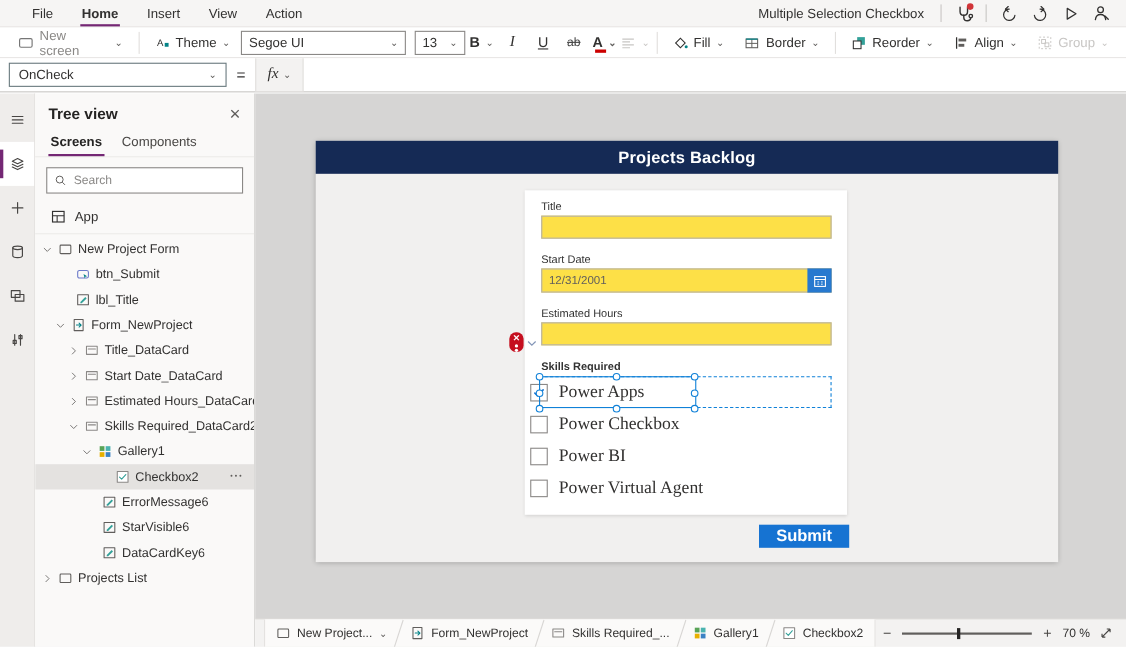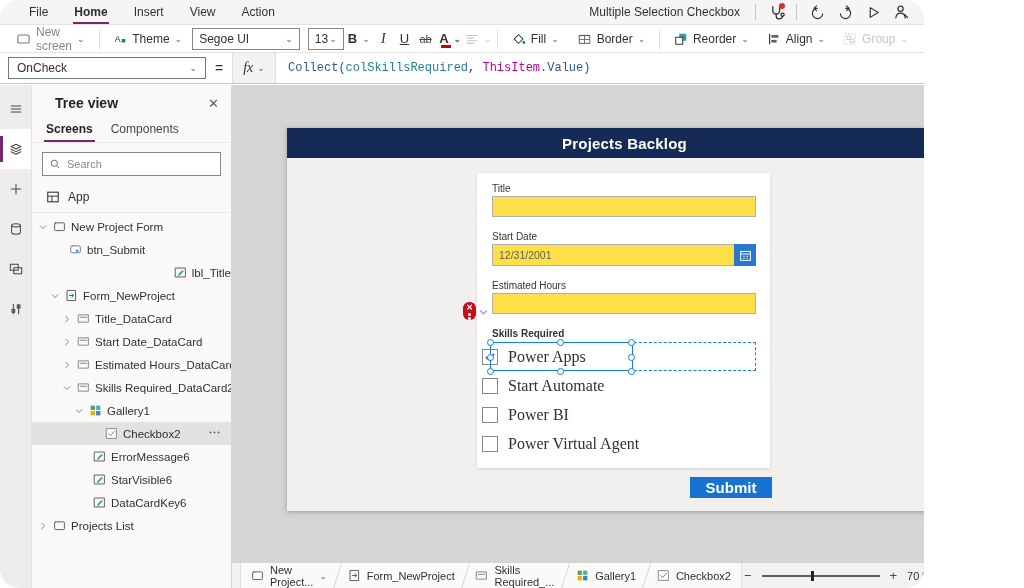--- a/index.html
+++ b/index.html
@@ -1,18 +1,18 @@
 <!DOCTYPE html>
 <html><head>
 <meta charset="utf-8">
 <style>
   * { margin:0; padding:0; box-sizing:border-box; }
   html,body { width:1024px; height:588px; overflow:hidden; }
   body { font-family:"Liberation Sans", sans-serif; font-size:12px; color:#323130; background:#fff; }
-  .app { position:relative; width:924px; height:588px; overflow:hidden;border-radius:19px; }
+  .app { position:relative; width:1024px; height:588px; overflow:hidden; }
 
   .ic { display:inline-flex; align-items:center; justify-content:center; flex:0 0 auto; }
   .ic svg { display:block; }
 
   
   .menubar { height:25px; background:#f6f5f4; border-bottom:1px solid #e4e2e0; display:flex; align-items:center; padding:0 10px 0 16px; }
   .menu-item { padding:0 13px; height:25px; display:flex; align-items:center; font-size:12px; color:#323130; position:relative; cursor:default; }
   .menu-item.active { font-weight:bold; }
   .menu-item.active::after { content:""; position:absolute; left:12px; right:12px; bottom:1px; height:2px; background:#742774; }
   .menu-title { margin-left:auto; font-size:12px; color:#323130; padding-right:10px; }
@@ -51,21 +51,21 @@
 
   
   .rail { width:32px; background:#efedeb; border-right:1px solid #e4e2e0; display:flex; flex-direction:column; align-items:stretch; padding-top:4px; }
   .rail-btn { height:40px; display:flex; align-items:center; justify-content:center; color:#484644; position:relative; }
   .rail-btn.active { background:#fff; }
   .rail-btn.active::before { content:""; position:absolute; left:0; top:7px; bottom:7px; width:3px; background:#742774; }
 
   
   .treepanel { width:200px; background:#faf9f8; border-right:1px solid #d8d6d4; display:flex; flex-direction:column; font-size:12px; }
   .tp-head { display:flex; align-items:center; justify-content:space-between; padding:10px 12px 6px 12px; }
-  .tp-title { font-size:14px; font-weight:bold; color:#252423;margin-left:11px; }
+  .tp-title { font-size:14px; font-weight:bold; color:#252423; }
   .tp-close { color:#605e5c; font-size:13px; }
   .tp-tabs { display:flex; gap:4px; padding:0 12px; border-bottom:1px solid #edebe9; }
   .tp-tab { padding:5px 2px 6px 2px; margin-right:10px; font-size:12px; color:#484644; position:relative; }
   .tp-tab.active { font-weight:bold; color:#252423; }
   .tp-tab.active::after { content:""; position:absolute; left:0; right:0; bottom:0; height:2px; background:#742774; }
   .tp-search { margin:9px 10px 8px 10px; height:24px; border:1px solid #8a8886; background:#fff; display:flex; align-items:center; padding:0 6px; gap:6px; }
   .tp-search input { border:none; outline:none; width:100%; font-size:11px; font-family:inherit; color:#323130; background:transparent; }
   .tp-search input::placeholder { color:#8a8886; }
   .app-row { display:flex; align-items:center; gap:8px; padding:6px 12px 8px 14px; border-bottom:1px solid #edebe9; }
   .tree-list { flex:1; overflow:hidden; padding-top:2px; }
@@ -289,21 +289,20 @@
   <div class="formulabar">
     <div class="prop-select">
         <span>OnCheck</span>
         <span class="chev">⌄</span>
       </div>
     <div class="eq">=</div>
     <div class="fx-btn">
         <span class="fx">fx</span>
         <span class="chev">⌄</span>
       </div>
-    <div class="formula-code" id="formula-code"><span style="color: rgb(43, 87, 154);">Collect(</span><span style="color: rgb(38, 127, 153);">colSkillsRequired</span><span style="color: rgb(50, 49, 48);">, </span><span style="color: rgb(180, 0, 158);">ThisItem</span><span style="color: rgb(43, 87, 154);">.Value)</span></div>
   </div>
 
   <div class="workspace">
 
     <div class="rail" id="rail">
         <div class="rail-btn">
           <span class="ic">
             <svg width="14" height="14" viewBox="0 0 16 16">
               <path d="M2.5 4.5h11M2.5 8h11M2.5 11.5h11" stroke="#484644" fill="none" stroke-width="1.2" stroke-linecap="round" stroke-linejoin="round"></path>
             </svg>
@@ -395,21 +394,21 @@
           <div class="trow" style="padding-left: 18px;">
             <span class="spacer14"></span>
             <span class="ic">
               <svg width="13" height="13" viewBox="0 0 16 16">
                 <rect x="2" y="3.5" width="12" height="8.5" rx="2" stroke="#6a79c9" fill="none" stroke-width="1.2" stroke-linecap="round" stroke-linejoin="round"></rect>
                 <path d="M8.5 7.5l4 2.6-2 .4-.6 2z" fill="#038387"></path>
               </svg>
             </span>
             <span class="tlabel">btn_Submit</span>
           </div>
-          <div class="trow" style="padding-left: 18px; justify-content: flex-end;">
+          <div class="trow" style="padding-left: 18px;">
             <span class="spacer14"></span>
             <span class="ic">
               <svg width="13" height="13" viewBox="0 0 16 16">
                 <rect x="2" y="2.5" width="12" height="11" stroke="#605e5c" fill="none" stroke-width="1.2" stroke-linecap="round" stroke-linejoin="round"></rect>
                 <path d="M5 10.5l5.5-5.5 1.5 1.5L6.5 12H5z" fill="#33a199"></path>
               </svg>
             </span>
             <span class="tlabel">lbl_Title</span>
           </div>
           <div class="trow" style="padding-left: 18px;">
@@ -602,21 +601,21 @@
                     <span class="handle" style="left: 137px; top: -4px; border-color: rgb(16, 129, 216);"></span>
                     <span class="handle" style="left: -4px; top: 11px; border-color: rgb(16, 129, 216);"></span>
                     <span class="handle" style="left: 137px; top: 11px; border-color: rgb(16, 129, 216);"></span>
                     <span class="handle" style="left: -4px; top: 25px; border-color: rgb(16, 129, 216);"></span>
                     <span class="handle" style="left: 66px; top: 25px; border-color: rgb(16, 129, 216);"></span>
                     <span class="handle" style="left: 137px; top: 25px; border-color: rgb(16, 129, 216);"></span>
                   </span>
                 </div>
                 <div class="gal-row" style="top: 198px; left: 0px; right: 0px;">
                   <span class="cb-box"></span>
-                  <span class="cb-label">Start Automate</span>
+                  <span class="cb-label">Power Checkbox</span>
                 </div>
                 <div class="gal-row" style="top: 227px; left: 0px; right: 0px;">
                   <span class="cb-box"></span>
                   <span class="cb-label">Power BI</span>
                 </div>
                 <div class="gal-row" style="top: 256px; left: 0px; right: 0px;">
                   <span class="cb-box"></span>
                   <span class="cb-label">Power Virtual Agent</span>
                 </div>
               </div>

